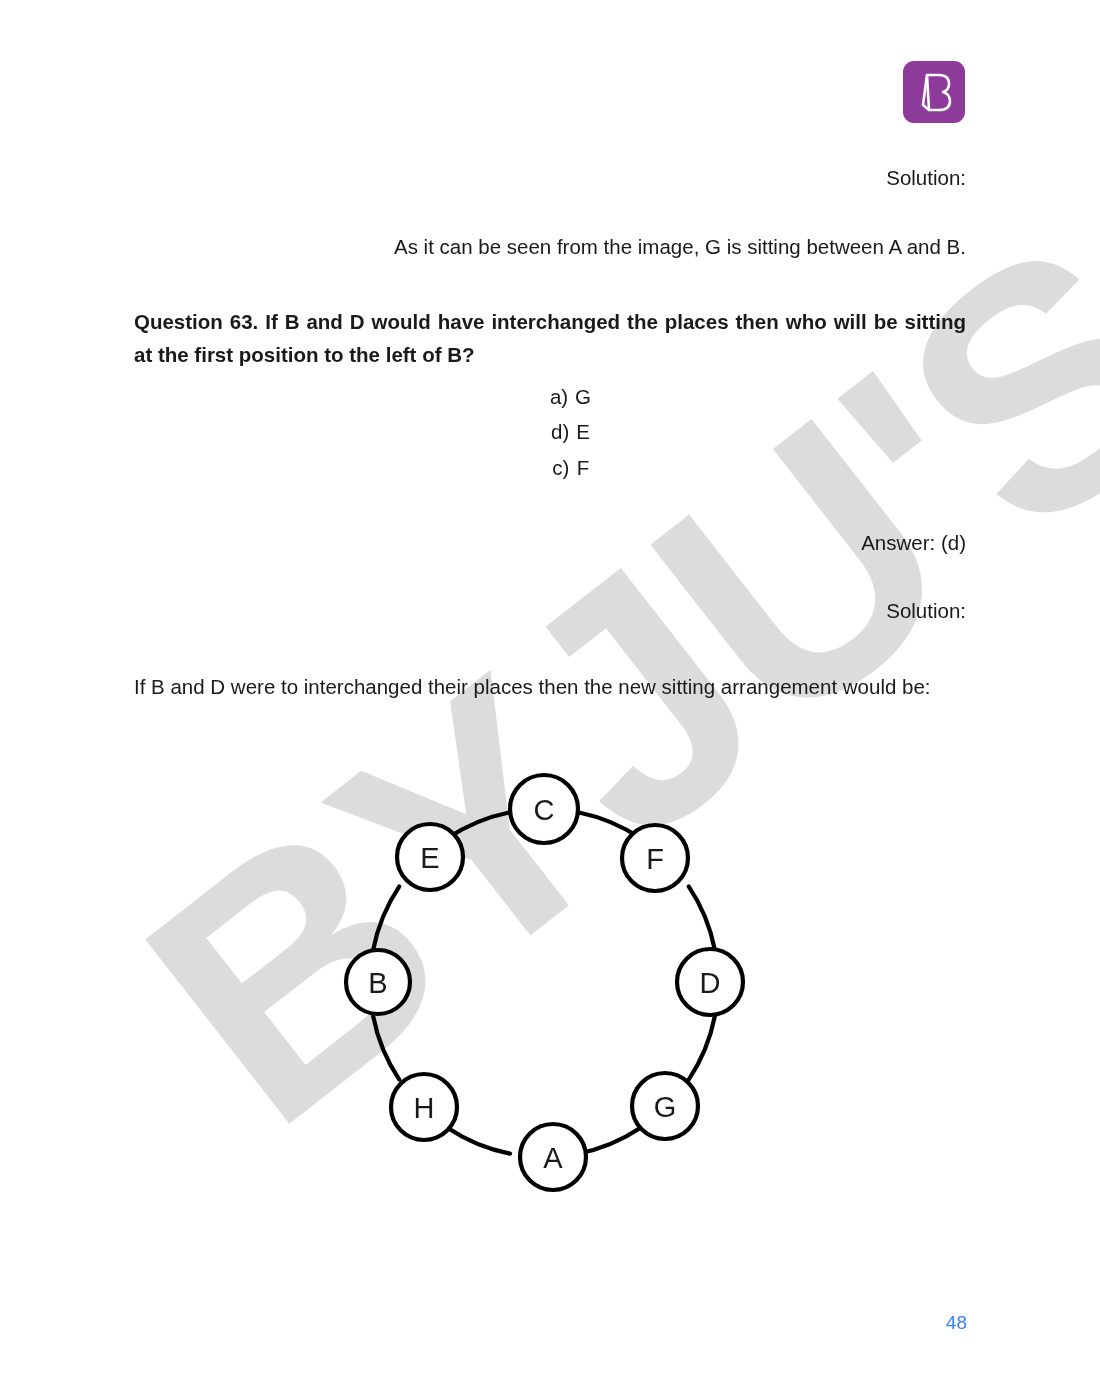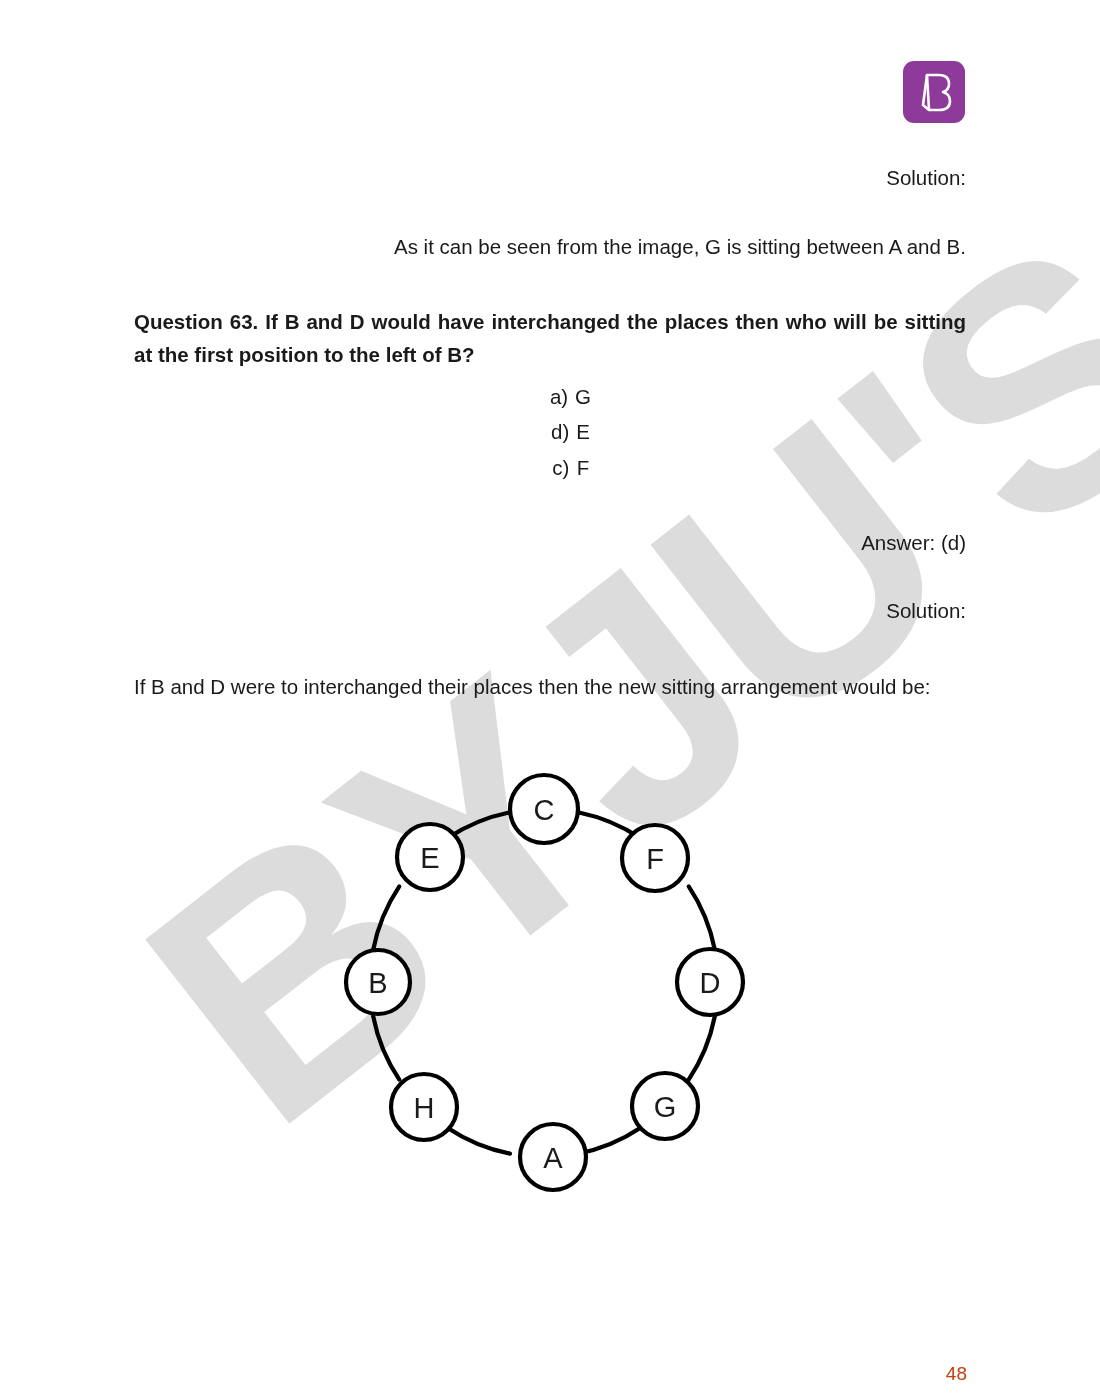--- a/index.html
+++ b/index.html
@@ -116,23 +116,23 @@
     fill: none;
     stroke: #000000;
     stroke-width: 4.2;
     stroke-linecap: round;
   }
 
   
   #page-number {
     position: absolute;
     right: 133px;
-    top: 1363px;
+    top: 1312px;
     font-size: 19px;
-    color: #c2410c;
+    color: #3b82f6;
     z-index: 3;
   }
 </style>
 </head>
 <body>
 
 <div id="watermark">
   <svg width="1100" height="1400" viewBox="0 0 1100 1400" xmlns="http://www.w3.org/2000/svg">
     <g transform="rotate(-38 560 760)">
       <text class="wm-text" x="100" y="880">BYJU'S</text>

